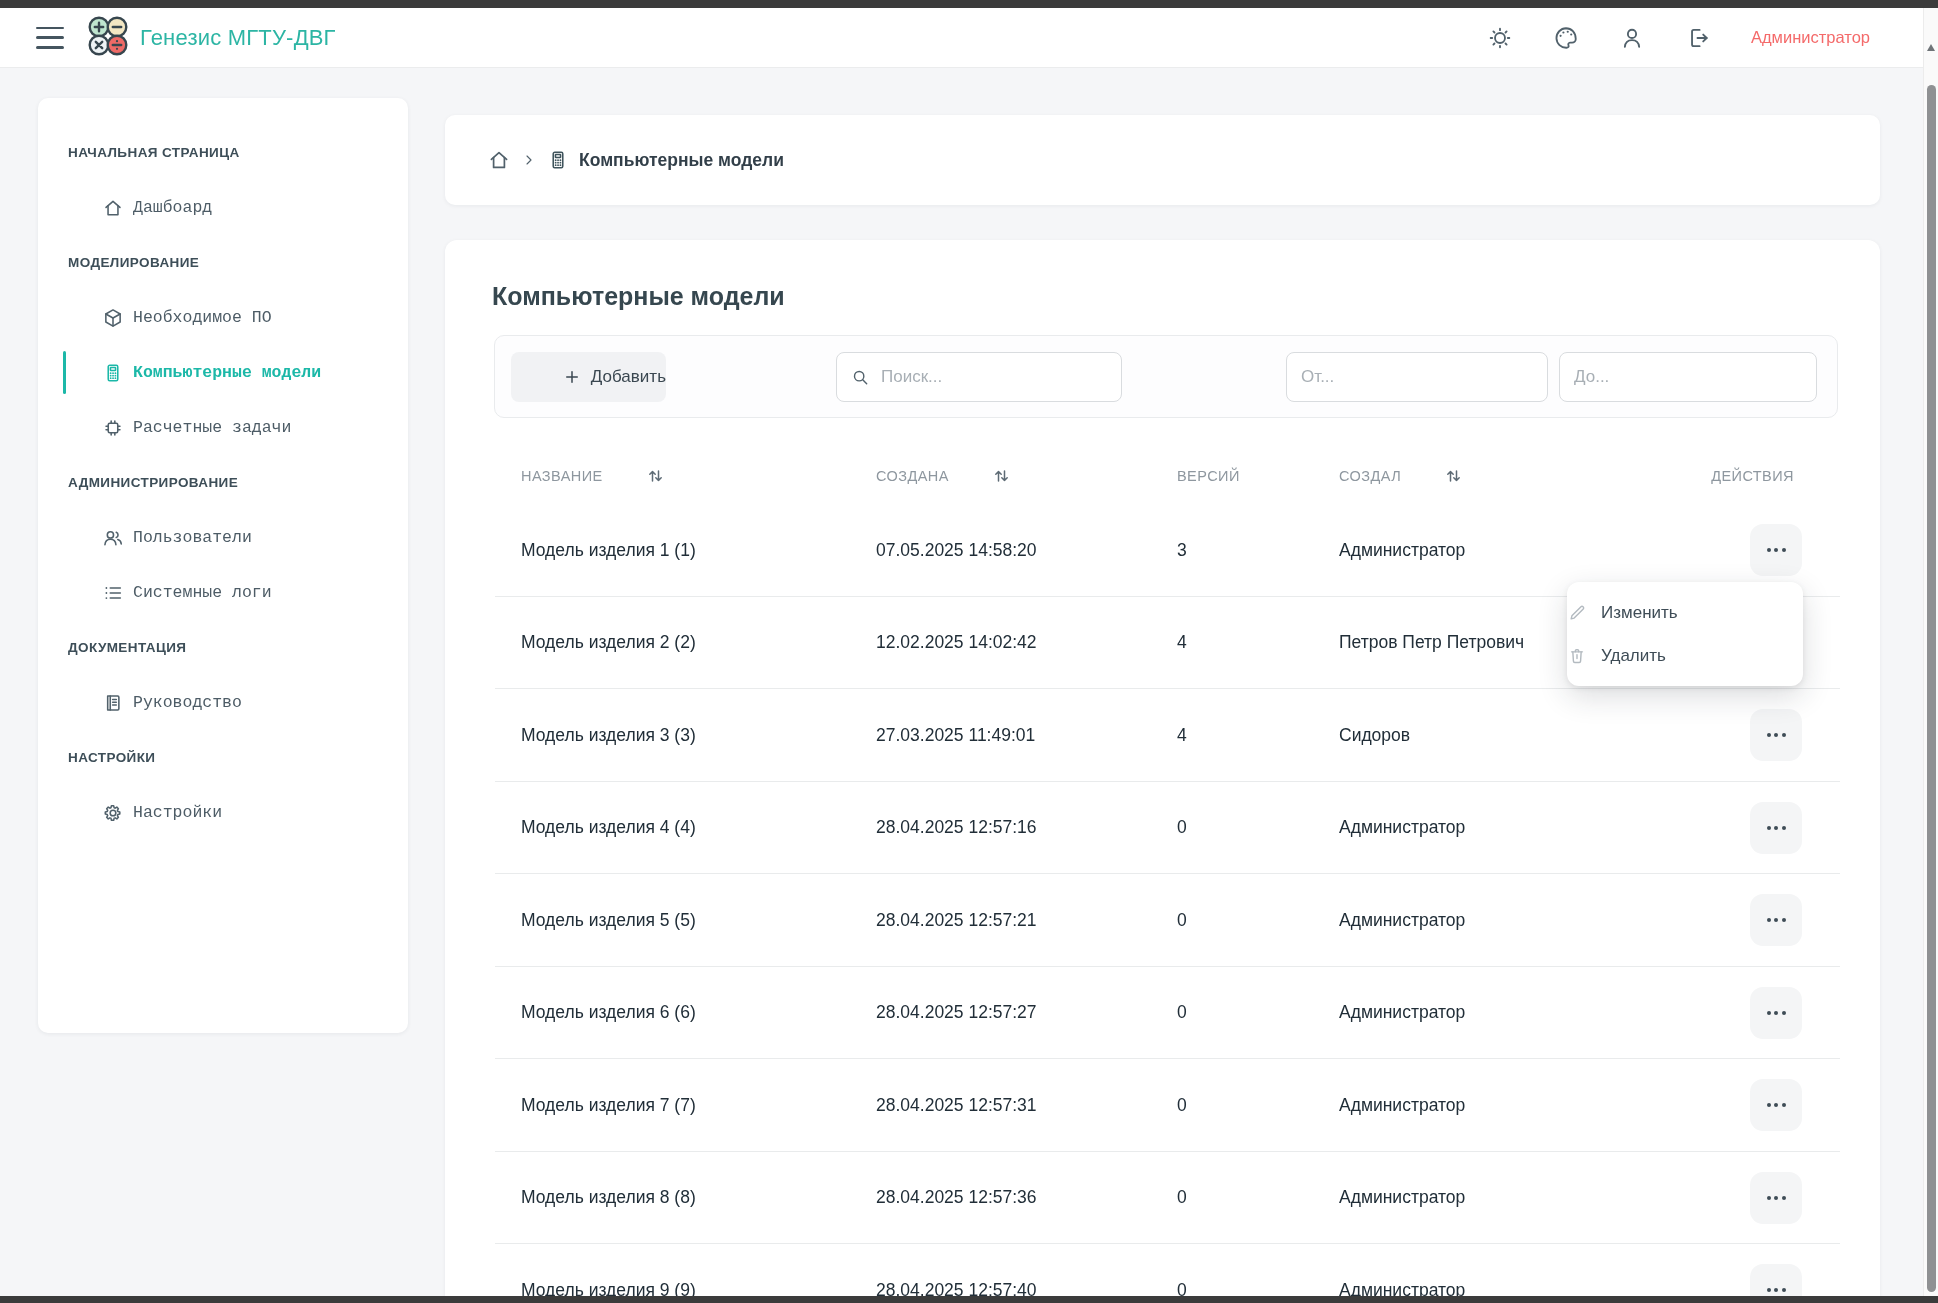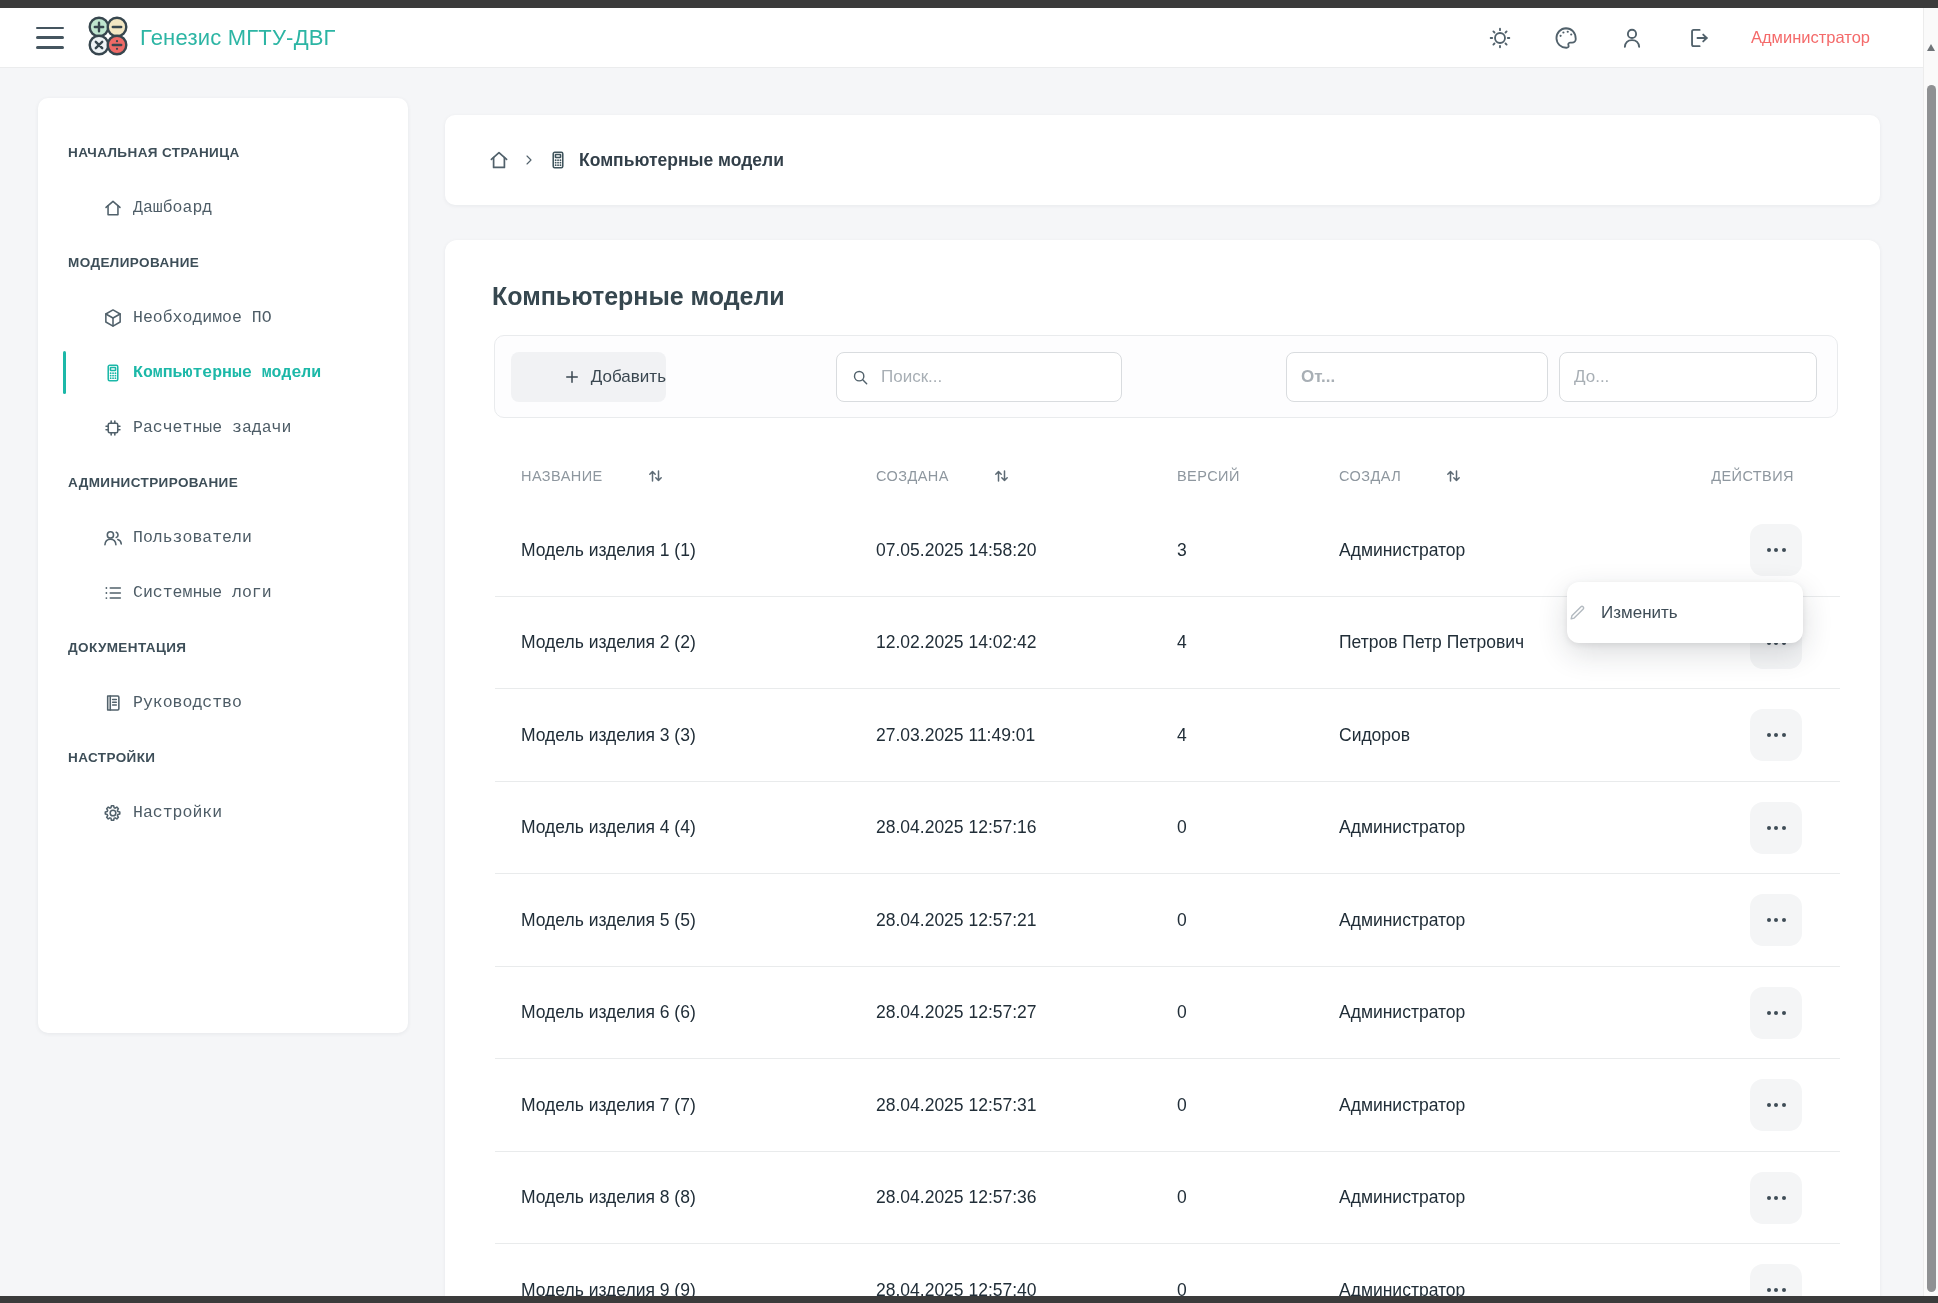--- a/index.html
+++ b/index.html
@@ -60,21 +60,21 @@
              border:1px solid #e9ebed; border-radius:10px; }
   .btn-add { position:absolute; left:16px; top:16px; width:155px; height:50px; background:#f1f2f4; border:none; border-radius:8px;
              display:flex; align-items:center; justify-content:flex-end; gap:10px; font-family:inherit;
              font-size:17px; color:#3a4750; cursor:pointer; }
   .btn-add .ic { width:18px; height:18px; stroke:#3a4750; stroke-width:2; }
   .tb-input { position:absolute; top:16px; height:50px; background:#fff; border:1px solid #d9dcdf; border-radius:8px;
               font-family:inherit; font-size:17px; color:#22303a; padding:0 14px; }
   .tb-input::placeholder { color:#a8afb5; }
   .inp-search { left:341px; width:286px; padding-left:44px; }
   .search-ic { position:absolute; left:355px; top:31px; width:20px; height:20px; stroke:#7d868d; z-index:2; }
-  .inp-from { left:791px; width:262px;font-weight:bold; }
+  .inp-from { left:791px; width:262px; }
   .inp-to { left:1064px; width:258px; }
 
   
   .tgrid { display:grid; grid-template-columns:76px 355px 301px 162px 351px 112px 78px; align-items:center; }
   .thead { position:absolute; left:0; top:212px; width:100%; height:48px; }
   .th { font-size:14.5px; color:#8e979f; letter-spacing:.03em; display:flex; align-items:center; cursor:pointer;gap:38px; }
   .th .sort { width:17px; height:16px; margin-left:6px; stroke:#5d6a74; stroke-width:1.5; }
   .th.right { justify-content:flex-end; padding-right:8px; cursor:default; }
   .tbody { position:absolute; left:0; top:264px; width:100%; }
   .trow { position:relative; height:92.5px; }
@@ -436,20 +436,29 @@
 
   </div>
 
   <div class="popup">
     <div class="popup-item">
       <svg class="ic" viewBox="0 0 24 24">
         <path d="m5 19 .9-3.6L16.8 4.5a1.7 1.7 0 0 1 2.4 0l.3.3a1.7 1.7 0 0 1 0 2.4L8.6 18.1 5 19Z"></path>
       </svg>
       <span>Изменить</span>
     </div>
+    <div class="popup-item">
+      <svg class="ic" viewBox="0 0 24 24">
+        <path d="M5.5 7h13"></path>
+          <path d="M10 7V5.8a1.3 1.3 0 0 1 1.3-1.3h1.4A1.3 1.3 0 0 1 14 5.8V7"></path>
+        <path d="m7 7 .7 11.2a1.6 1.6 0 0 0 1.6 1.5h5.4a1.6 1.6 0 0 0 1.6-1.5L17 7"></path>
+          <path d="M12 10.5v4.5"></path>
+      </svg>
+      <span>Удалить</span>
+    </div>
   </div>
 </section>
 
 <div class="scrollbar">
   <div class="scroll-up"></div>
   <div class="scroll-thumb"></div>
 </div>
 
 <div class="bottombar"></div>
 

